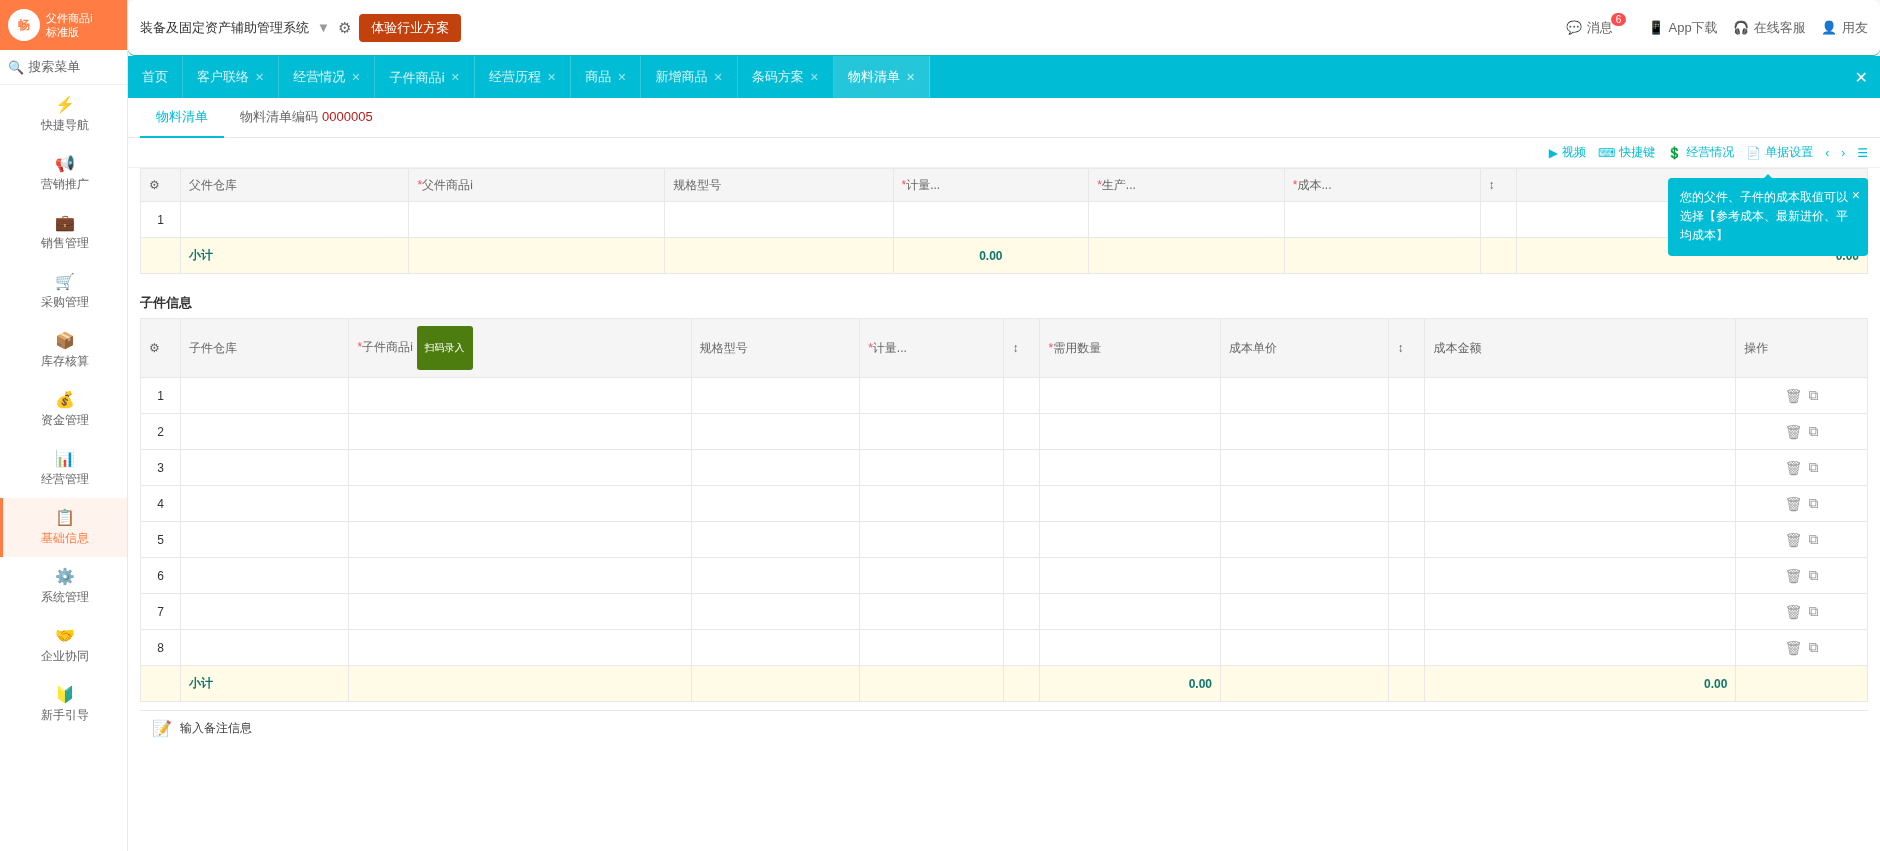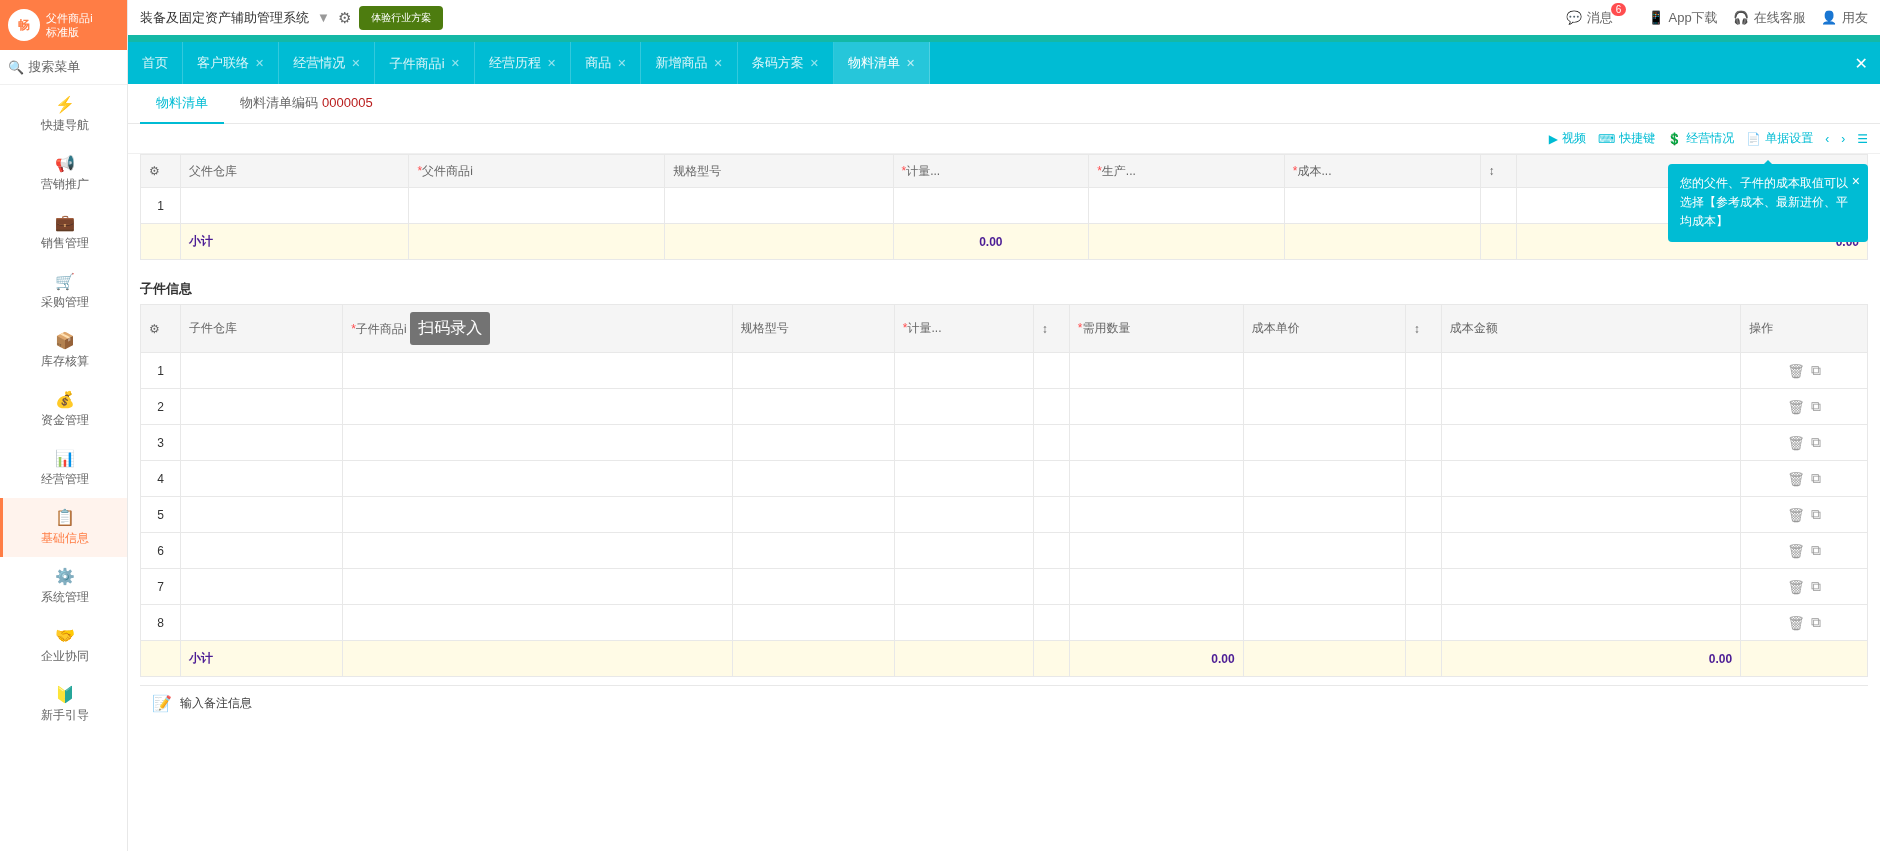--- a/index.html
+++ b/index.html
@@ -64,41 +64,42 @@
     .main-content {
       flex: 1;
       display: flex;
       flex-direction: column;
       overflow: hidden;
     }
 
     
     .topbar {
       background: #fff;
-      border-bottom: 7px solid #14b8a6;
+      border-bottom: 1px solid #14b8a6;
       display: flex;
       align-items: center;
       justify-content: space-between;
       padding: 0 12px;
-      height: 42px;
+      height: 56px;
       flex-shrink: 0;
+      border-radius: 7px;
     }
     .topbar-left {
       display: flex;
       align-items: center;
       gap: 8px;
     }
     .system-title { font-size: 13px; color: #333; }
     .topbar-btn {
-      background: #4d7c0f;
+      background: #c2410c;
       color: #fff;
       border: none;
       border-radius: 4px;
       padding: 5px 12px;
-      font-size: 10px;
+      font-size: 13px;
       cursor: pointer;
     }
     .topbar-right {
       display: flex;
       align-items: center;
       gap: 16px;
       color: #666;
       font-size: 13px;
     }
     .topbar-right-item {
@@ -236,21 +237,21 @@
     .data-table th .required { color: #ff4d4f; }
     .data-table td {
       border: 1px solid #e8e8e8;
       padding: 6px 8px;
       color: #333;
       height: 36px;
     }
     .subtotal-row td {
       background: #fffbe6;
       font-weight: bold;
-      color: #4c1d95;
+      color: #0f766e;
     }
     .row-num {
       color: #999;
       text-align: center;
       width: 40px;
     }
     .settings-col {
       width: 36px;
       text-align: center;
     }
@@ -261,26 +262,26 @@
       justify-content: center;
     }
     .action-icon {
       cursor: pointer;
       color: #999;
       font-size: 14px;
     }
 
     
     .scan-btn {
-      background: #737373;
+      background: #4d7c0f;
       color: #fff;
       border: none;
       border-radius: 3px;
-      padding: 6px 8px;
-      font-size: 16px;
+      padding: 15px 8px;
+      font-size: 10px;
       cursor: pointer;
       white-space: nowrap;
     }
 
     
     .tooltip-popup {
       position: absolute;
       top: 120px;
       right: 180px;
       background: #00bcd4;

